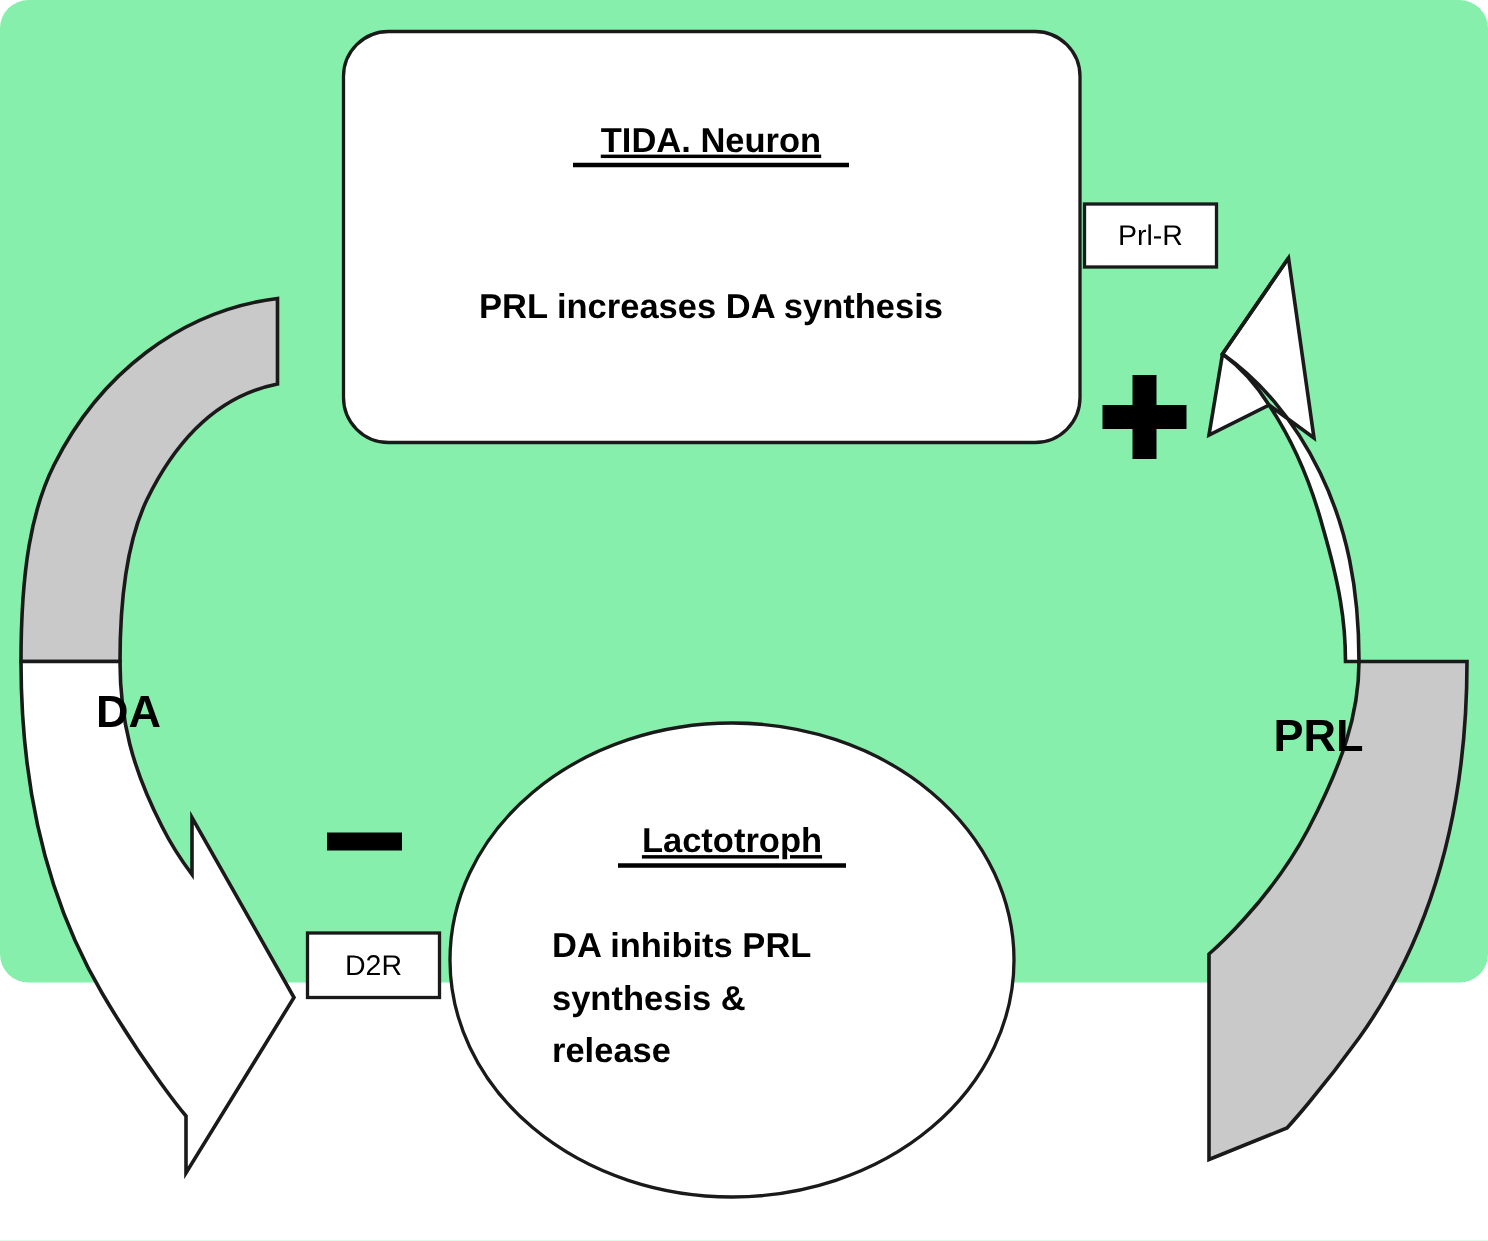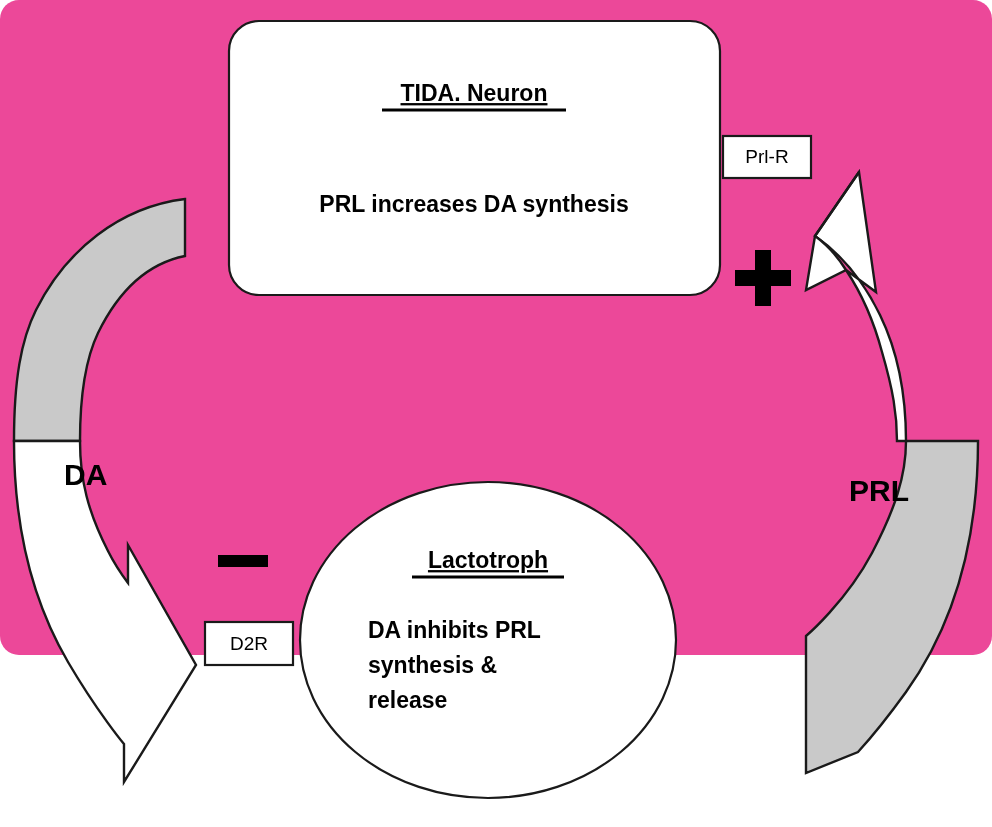--- a/index.html
+++ b/index.html
@@ -11,21 +11,21 @@
   body {
     width: 992px;
     height: 827px;
     font-family: "Liberation Sans", sans-serif;
     overflow: hidden;
   }
   #diagram-root {
     position: relative;
     width: 992px;
     height: 655px;
-    background: #ec4899;
+    background: #86efac;
     border-radius: 19px;
   }
   svg.canvas {
     position: absolute;
     top: 0;
     left: 0;
     width: 992px;
     height: 827px;
   }
   .stroke-shape {

